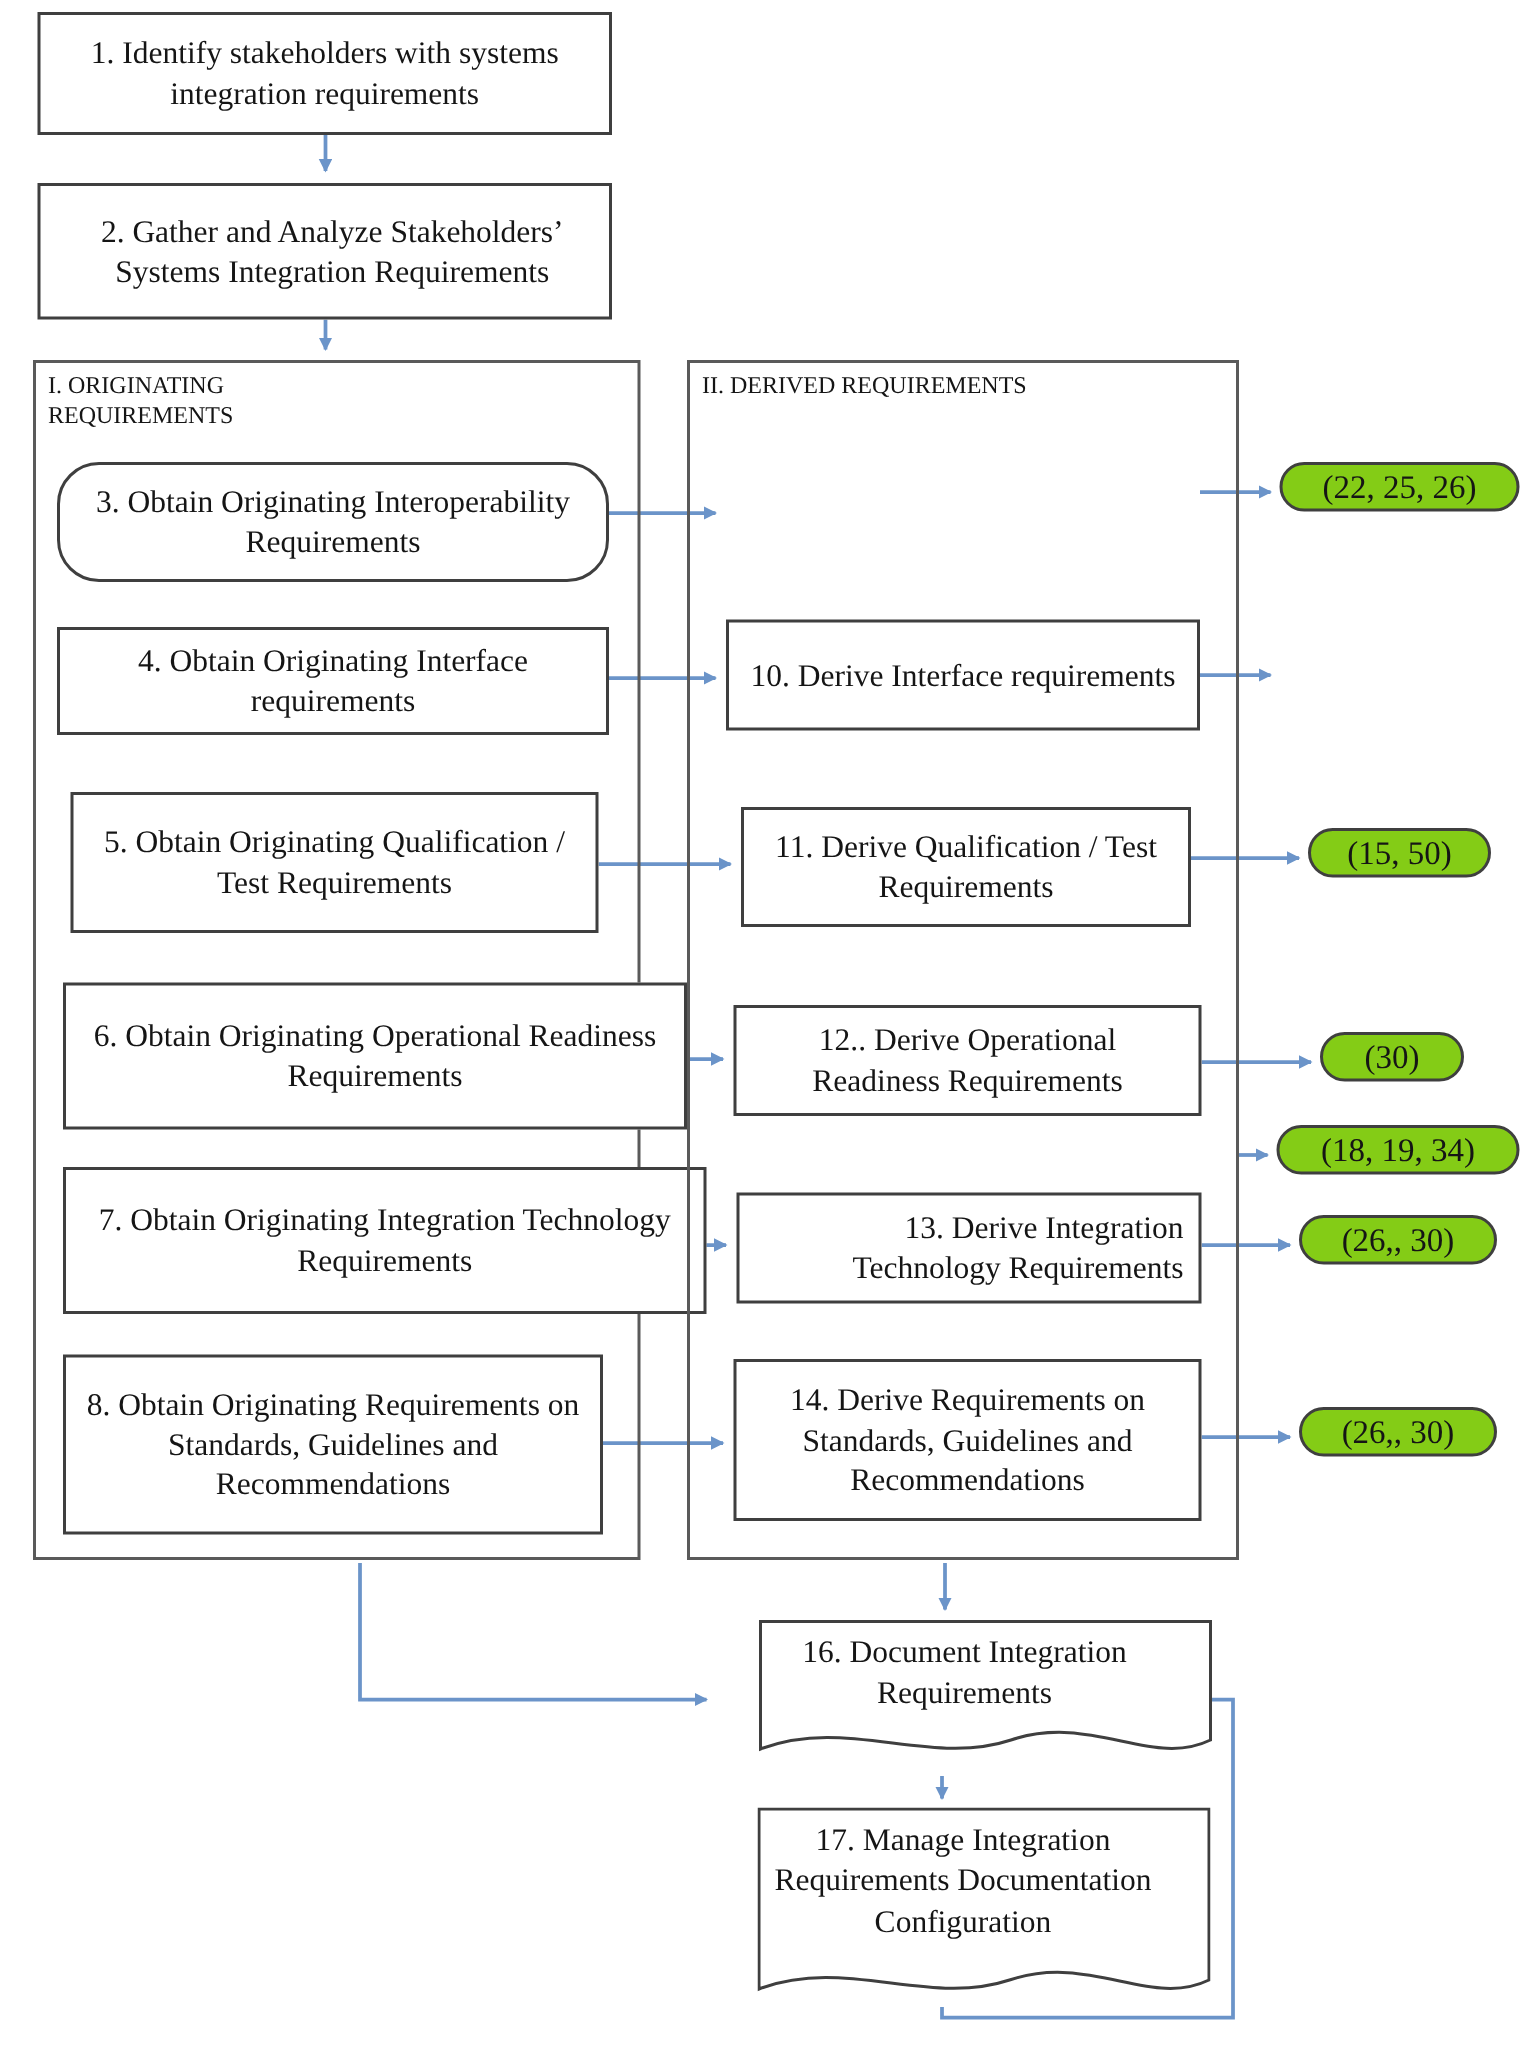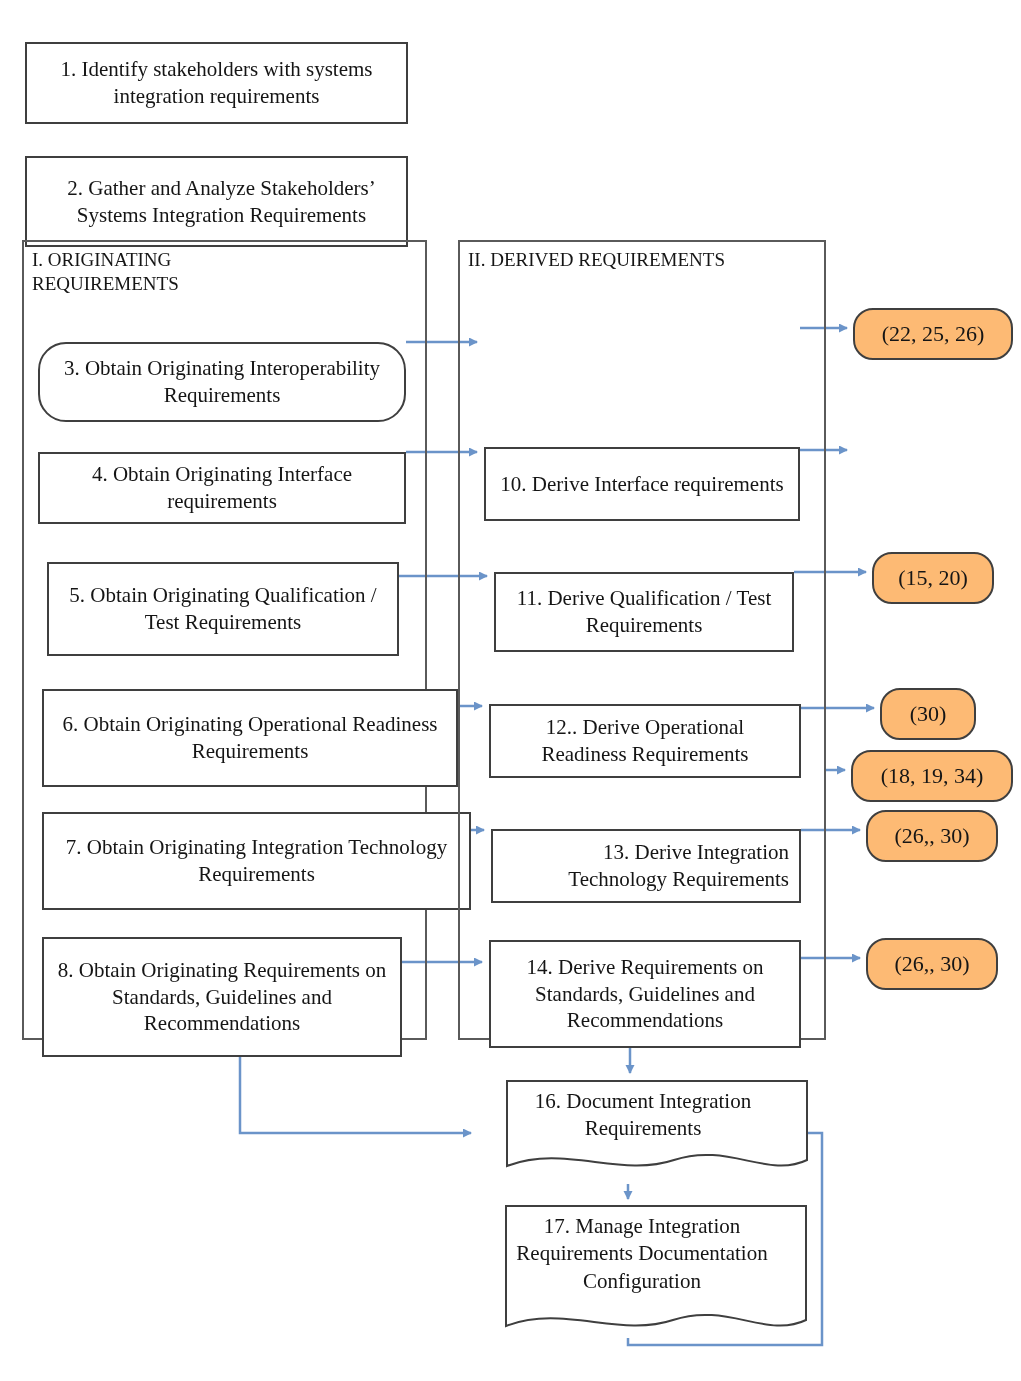--- a/index.html
+++ b/index.html
@@ -4,30 +4,30 @@
 <style>
   html,body { margin:0; padding:0; background:#ffffff; }
   .canvas {
     position:relative; width:1021px; height:1381px; background:#ffffff;
     font-family:"Liberation Serif", serif; color:#151515;
     overflow:hidden;
   }
   .box {
     position:absolute; background:#ffffff; border:2px solid #3f3f3f;
     box-sizing:border-box; display:flex; align-items:center; justify-content:center;
-    text-align:center; font-size:21px; line-height:1.28; padding:2px 10px;margin-top:34px;
+    text-align:center; font-size:21px; line-height:1.28; padding:2px 10px;
   }
   .group {
     position:absolute; border:2px solid #5a5a5a; box-sizing:border-box; background:transparent;
   }
   .group-label {
-    position:absolute; left:8px; top:6px; font-size:19px; line-height:1.28; text-align:left;
+    position:absolute; left:8px; top:6px; font-size:16px; line-height:1.28; text-align:left;
   }
   .pill {
-    position:absolute; height:52px; background:#fdba74; border:2px solid #3f3f3f;
+    position:absolute; height:33px; background:#84cc16; border:2px solid #3f3f3f;
     border-radius:20px; box-sizing:border-box; display:flex; align-items:center;
     justify-content:center; font-size:22px;
   }
   .doc { position:absolute;padding-left:28px; }
   .doc svg { display:block; }
   .doc-shape { fill:#ffffff; stroke:#3f3f3f; stroke-width:2; }
   .doc-label {
     position:absolute; left:0; right:0; top:8px; text-align:center;
     font-size:21px; line-height:1.3; padding:0 12px;
   }
@@ -90,21 +90,21 @@
     <div class="group-label" style="width:340px;">II. DERIVED REQUIREMENTS</div>
   </div>
 
   <div class="box" style="left:484px; top:413px; width:316px; height:74px;">10. Derive Interface requirements</div>
   <div class="box" style="left:494px; top:538px; width:300px; height:80px;">11. Derive Qualification / Test Requirements</div>
   <div class="box" style="left:489px; top:670px; width:312px; height:74px;">12.. Derive Operational Readiness Requirements</div>
   <div class="box" style="left:491px; top:795px; width:310px; height:74px;text-align:right;">13. Derive Integration Technology Requirements</div>
   <div class="box" style="left:489px; top:906px; width:312px; height:108px;">14. Derive Requirements on Standards, Guidelines and Recommendations</div>
 
   <div class="pill" style="left:853px; top:308px; width:160px;">(22, 25, 26)</div>
-  <div class="pill" style="left:872px; top:552px; width:122px;">(15, 20)</div>
+  <div class="pill" style="left:872px; top:552px; width:122px;">(15, 50)</div>
   <div class="pill" style="left:880px; top:688px; width:96px;">(30)</div>
   <div class="pill" style="left:851px; top:750px; width:162px;">(18, 19, 34)</div>
   <div class="pill" style="left:866px; top:810px; width:132px;">(26,, 30)</div>
   <div class="pill" style="left:866px; top:938px; width:132px;">(26,, 30)</div>
 
   <div class="doc" style="left:478px; top:1080px; width:302px; height:105px;">
     <svg width="302" height="105" viewBox="0 0 302 105">
       <path class="doc-shape" d="M1,1 H301 V80 C262,99 222,62 168,80 C114,98 58,64 1,86 Z"></path>
     </svg>
     <div class="doc-label">16. Document Integration Requirements</div>

